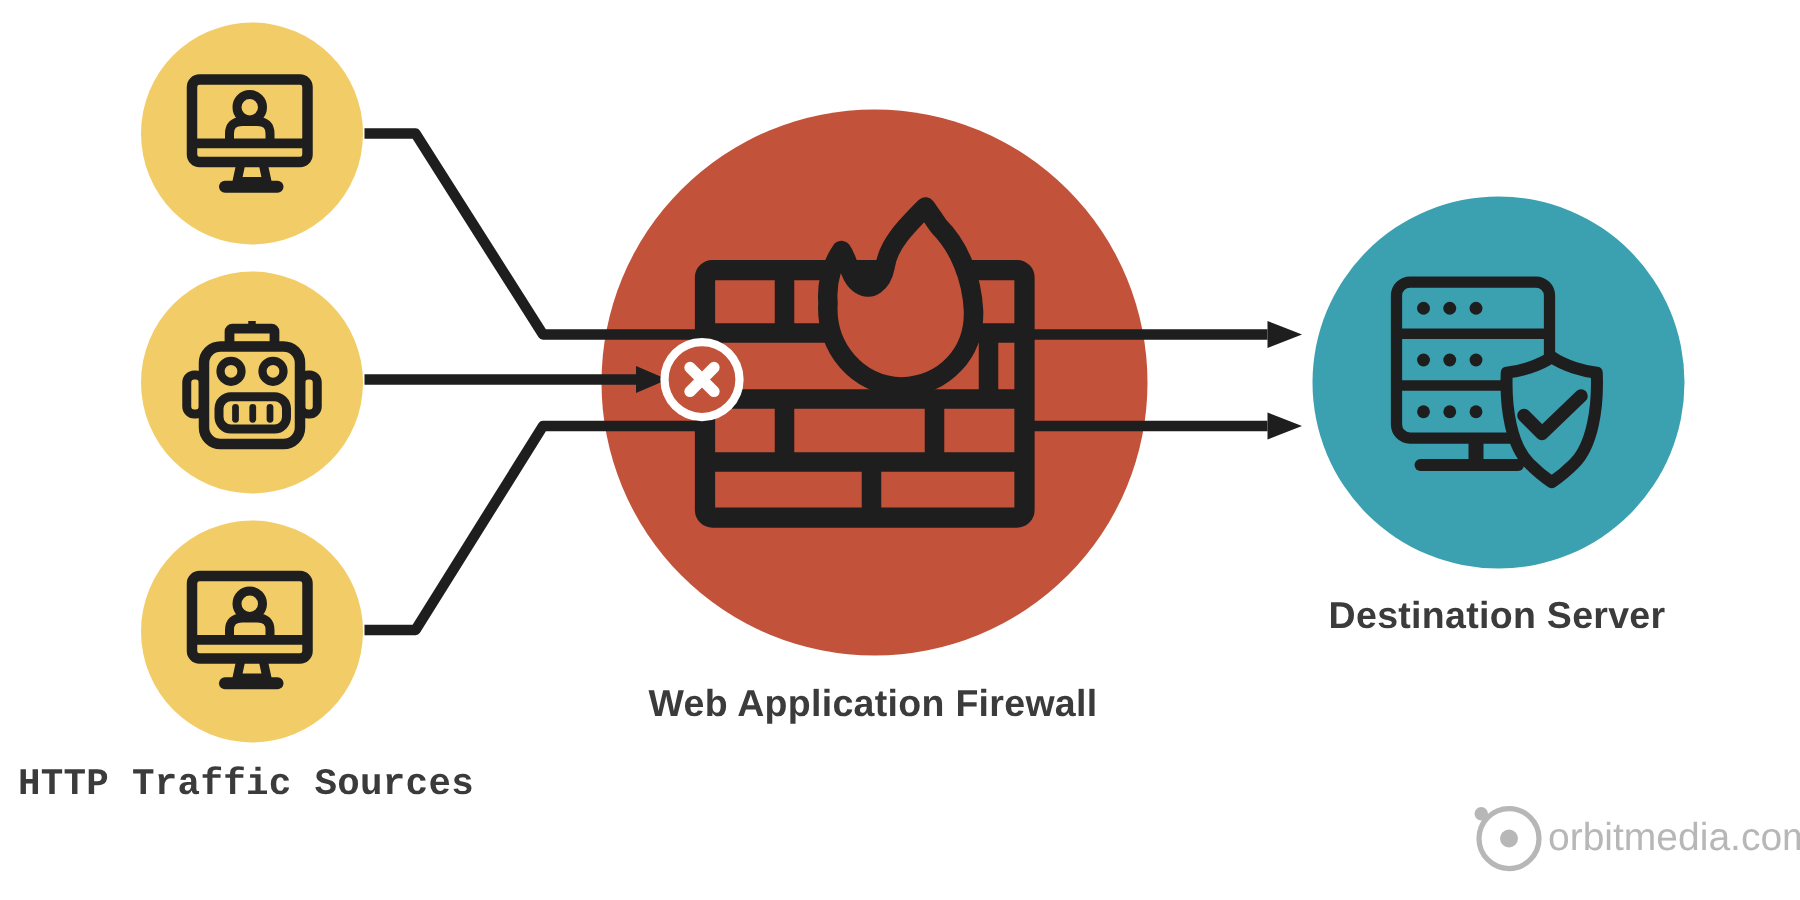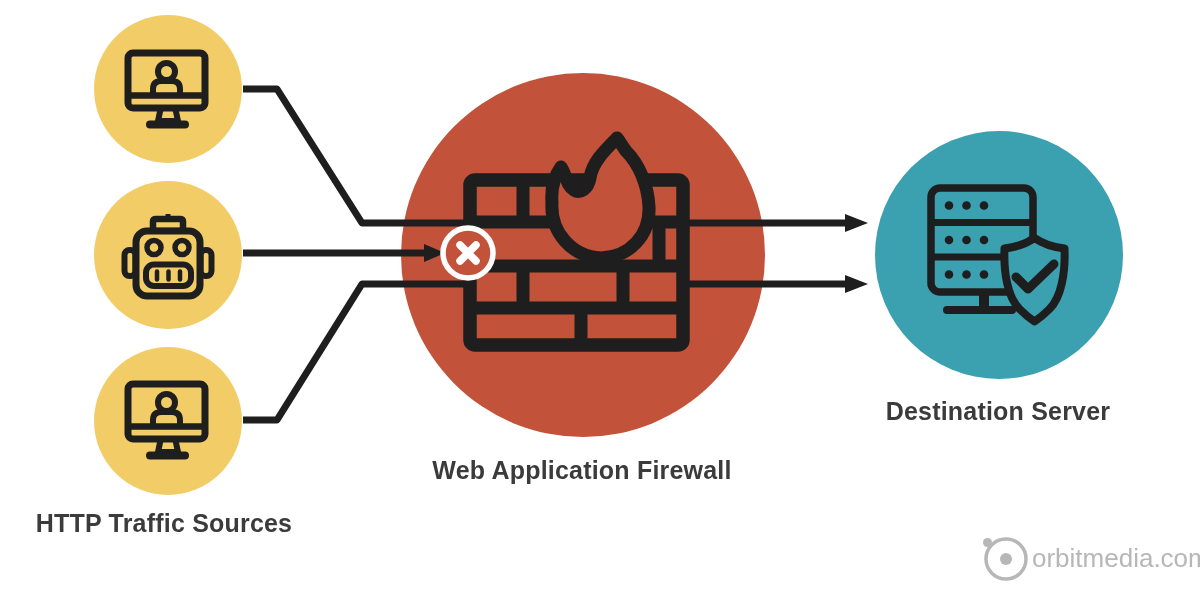--- a/index.html
+++ b/index.html
@@ -13,21 +13,21 @@
   .stage svg{position:absolute;left:0;top:0;}
   .label{
     position:absolute;
     transform:translate(-50%,-50%);
     font-size:25px;
     font-weight:700;
     color:#3b3b3b;
     white-space:nowrap;
     letter-spacing:0.2px;
   }
-  .label-sources{left:164px;top:523px;}
+  .label-sources{left:164px;top:523px;font-family:Liberation Mono, monospace;}
   .label-firewall{left:582px;top:470px;}
   .label-server{left:998px;top:411px;}
   .watermark-text{
     position:absolute;
     left:1032px;top:559px;
     transform:translateY(-52%);
     font-size:26px;
     font-weight:400;
     color:#b7b7b7;
     white-space:nowrap;

